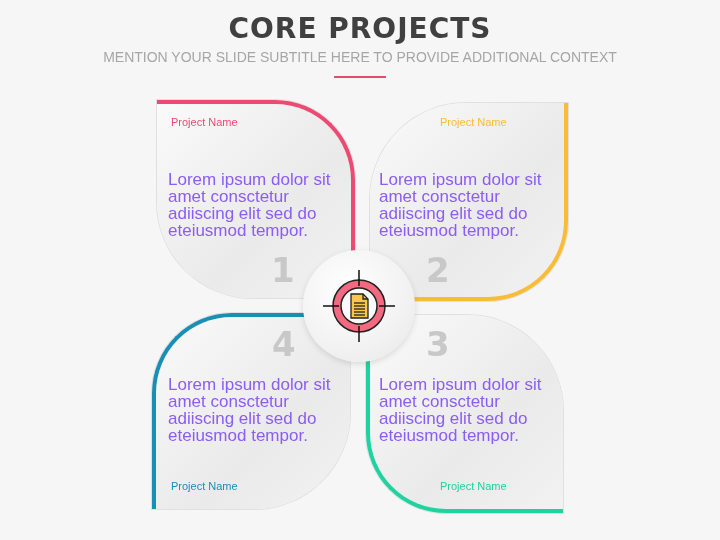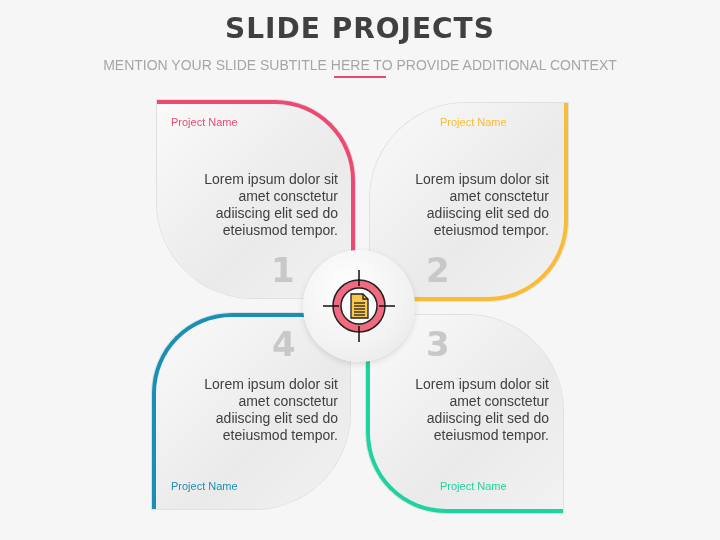--- a/index.html
+++ b/index.html
@@ -1,33 +1,33 @@
 <!DOCTYPE html>
 <html><head>
 <meta charset="utf-8">
 <style>
   html,body{margin:0;padding:0;}
   body{width:720px;height:540px;background:#f6f6f6;position:relative;overflow:hidden;font-family:"Liberation Sans",sans-serif;}
   .title{position:absolute;top:12px;left:0;width:720px;text-align:center;font-weight:bold;font-size:28px;color:#404040;letter-spacing:1px;font-family:"DejaVu Sans",sans-serif;}
-  .subtitle{position:absolute;top:57px;left:0;width:720px;text-align:center;font-size:14px;color:#a6a6a6;}
+  .subtitle{position:absolute;top:49px;left:0;width:720px;text-align:center;font-size:14px;color:#a6a6a6;}
   .underline{position:absolute;top:76px;left:334px;width:52px;height:2px;}
   .card{position:absolute;box-sizing:border-box;background:linear-gradient(135deg,#fafafa 0%,#eaeaea 60%,#f2f2f2 100%);box-shadow:0 0 0 1px #e0e0e0;}
   .c1{left:157px;top:100px;width:198px;height:198px;border-radius:0 80px 0 96px;border-top:4px solid var(--c);border-right:4px solid var(--c);}
   .c2{left:370px;top:103px;width:198px;height:198px;border-radius:96px 0 80px 0;border-right:4px solid var(--c);border-bottom:4px solid var(--c);}
   .c4{left:152px;top:313px;width:198px;height:196px;border-radius:80px 0 96px 0;border-left:4px solid var(--c);border-top:4px solid var(--c);}
   .c3{left:366px;top:315px;width:197px;height:198px;border-radius:0 96px 0 80px;border-left:4px solid var(--c);border-bottom:4px solid var(--c);}
   .name{position:absolute;font-size:11px;color:var(--c);}
-  .desc{position:absolute;width:170px;text-align:right;font-size:14px;line-height:17px;color:#404040;}
+  .desc{position:absolute;width:170px;text-align:left;font-size:17px;line-height:17px;color:#8b5cf6;}
   .num{position:absolute;font-size:34px;font-weight:bold;color:#c8c8c8;font-family:"DejaVu Sans",sans-serif;}
   .center{position:absolute;left:303px;top:250px;width:112px;height:112px;border-radius:50%;background:radial-gradient(circle at 40% 35%,#ffffff 0%,#f2f2f2 60%,#e6e6e6 100%);box-shadow:0 2px 6px rgba(0,0,0,0.12);}
 </style>
 </head>
 <body>
 
-<div class="title">SLIDE PROJECTS</div>
+<div class="title">CORE PROJECTS</div>
 <div class="subtitle">MENTION YOUR SLIDE SUBTITLE HERE TO PROVIDE ADDITIONAL CONTEXT</div>
 <div class="underline" style="background:#e9486f"></div>
 
 <div class="card c1" style="--c:#ec4a72"></div>
 <div class="name" style="--c:#ec4a72;left:171px;top:116px;">Project Name</div>
 <div class="desc" style="left:168px;top:171px;">
   <div>Lorem ipsum dolor sit</div>
     <div>amet consctetur</div>
     <div>adiiscing elit sed do</div>
     <div>eteiusmod tempor.</div>

